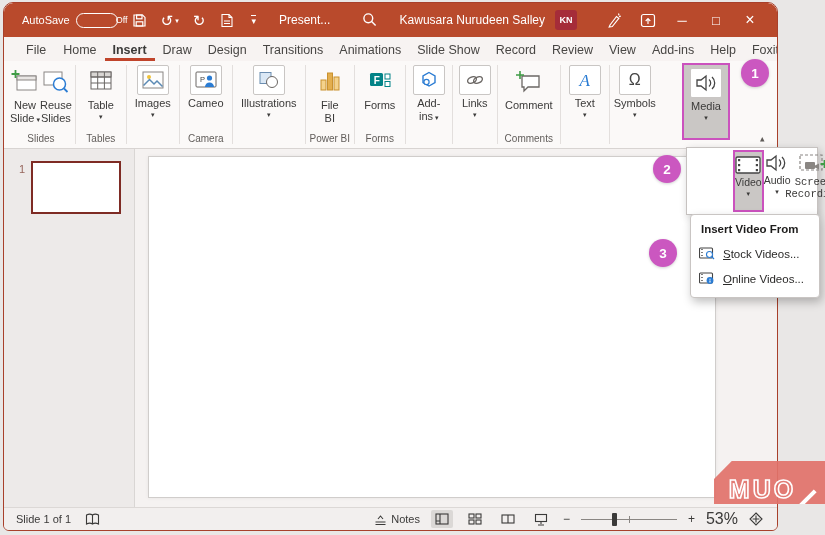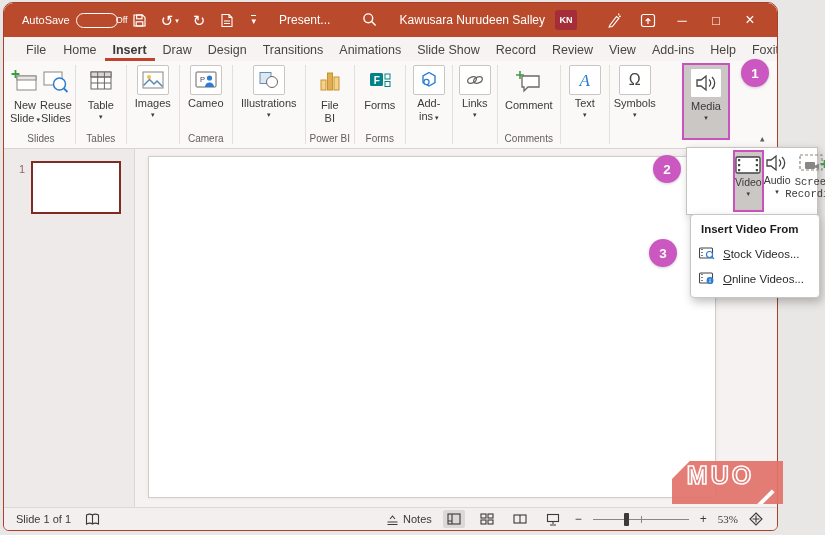--- a/index.html
+++ b/index.html
@@ -76,21 +76,21 @@
   .acc { display:flex; align-items:center; gap:5px; }
   .sb-right { margin-left:auto; display:flex; align-items:center; gap:11px; }
   .notes-ctl { display:flex; align-items:center; gap:4px; }
   .viewbtn { display:flex; align-items:center; justify-content:center; width:22px; height:18px; border-radius:2px; }
   .viewbtn.sel { background:#dbd8d6; }
   .zoom-minus,.zoom-plus { font-size:12px; color:#3b3a39; }
   .slider { width:96px; height:14px; position:relative; }
   .slider-track { position:absolute; left:0; right:0; top:6.5px; height:1.5px; background:#8a8683; }
   .slider-tick { position:absolute; left:50%; top:4px; width:1.5px; height:7px; background:#8a8683; }
   .slider-thumb { position:absolute; left:32%; top:1px; width:5px; height:13px; background:#3b3a39; border-radius:1px; }
-  .zoom-pct { font-size:11px;font-family:Liberation Serif, serif; }
+  .zoom-pct { font-size:16px; }
 
   
   .media-menu { position:absolute; left:686px; top:147px; width:132px; height:68px; background:#fff;
     border:1px solid #c6c2c0; box-shadow:2px 3px 8px rgba(0,0,0,.22); display:flex; padding:2px; z-index:30; }
   .mm-item { display:flex; flex-direction:column; align-items:center; padding-top:3px; }
   .mm-label { font-size:10.5px; color:#3b3a39; text-align:center; line-height:11.5px; margin-top:2px; white-space:pre-line; }
   .mm-video { width:41px; background:#cac7c5; border:2px solid #cb52be;margin-left:44px; }
   .mm-audio { width:40px; }
   .mm-screen { width:46px;font-family:Liberation Mono, monospace; }
 
@@ -105,24 +105,24 @@
 
   
   .ann { position:absolute; width:28px; height:28px; border-radius:50%; background:#cb57c0;
     color:#fff; font-size:13.5px; font-weight:bold; display:flex; align-items:center;
     justify-content:center; z-index:40; box-shadow:0 1px 3px rgba(0,0,0,.18); }
   .ann1 { left:741px; top:59px; }
   .ann2 { left:653px; top:155px; }
   .ann3 { left:649px; top:239px; }
 
   
-  .muo { position:absolute; left:672px; top:461px; width:111px; height:43px;
+  .muo { position:absolute; left:714px; top:461px; width:111px; height:43px;
     background:rgba(225,114,106,.92); z-index:50;
     clip-path:polygon(0 42%, 16% 0, 100% 0, 100% 100%, 0 100%);
-    display:flex; align-items:flex-start; justify-content:center; }
+    display:flex; align-items:flex-end; justify-content:center; }
   .muo-text { font-size:25px; font-weight:bold; letter-spacing:3px; color:transparent;
     -webkit-text-stroke:1.6px #fff; margin-right:14px; }
   .muo-slash { position:absolute; right:6px; bottom:2px; width:26px; height:4px; background:#fff;
     transform:rotate(-45deg); }
 
   svg { display:block; }
 </style>
 </head>
 <body>
 

